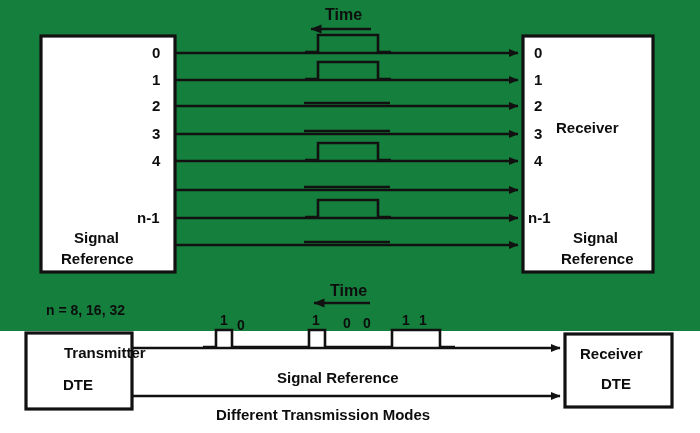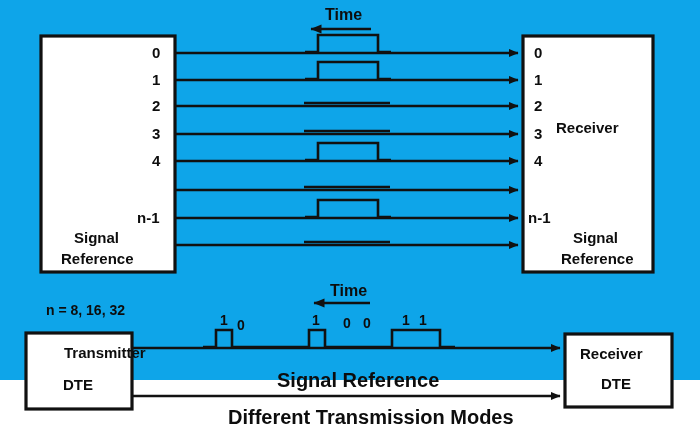--- a/index.html
+++ b/index.html
@@ -1,24 +1,24 @@
 <!DOCTYPE html>
 <html><head>
 <meta charset="utf-8">
 <style>
   html,body{margin:0;padding:0;background:#ffffff;}
   body{width:700px;height:433px;overflow:hidden;
        font-family:"Liberation Sans","DejaVu Sans",sans-serif;}
-  #stage{position:relative;width:700px;height:380px;background:#0ea5e9;}
+  #stage{position:relative;width:700px;height:331px;background:#15803d;}
   #svgroot{position:absolute;left:0;top:0;width:700px;height:433px;}
   .lbl{position:absolute;font-weight:bold;color:#0d0d0d;white-space:nowrap;}
   .port{font-size:15px;}
   .boxtxt{font-size:15px;text-align:center;}
   .small{font-size:14px;margin-top:26px;}
-  .caption{font-size:20px;}
+  .caption{font-size:15px;}
   .bit{font-size:14px;font-weight:bold;}
 </style>
 </head>
 <body>
 
 <div id="stage">
 
   <svg id="svgroot" viewBox="0 0 700 433">
     <defs>
       <marker id="arrow" markerWidth="11" markerHeight="11" refX="9.4" refY="4.2" orient="auto" markerUnits="userSpaceOnUse">
@@ -127,15 +127,15 @@
   <div class="lbl bit" style="left:419px;top:312px;">1</div>
 
   <div class="lbl boxtxt" style="left:32px;top:344px;margin-left:32px;">Transmitter</div>
   <div class="lbl boxtxt" style="left:63px;top:376px;">DTE</div>
 
   <div class="lbl boxtxt" style="left:580px;top:345px;">Receiver</div>
   <div class="lbl boxtxt" style="left:601px;top:375px;">DTE</div>
 
   <div class="lbl caption" style="left:277px;top:369px;">Signal Reference</div>
 
-  <div class="lbl caption" style="left:228px;top:406px;">Different Transmission Modes</div>
+  <div class="lbl caption" style="left:216px;top:406px;">Different Transmission Modes</div>
 
 </div>
 
 </body></html>

